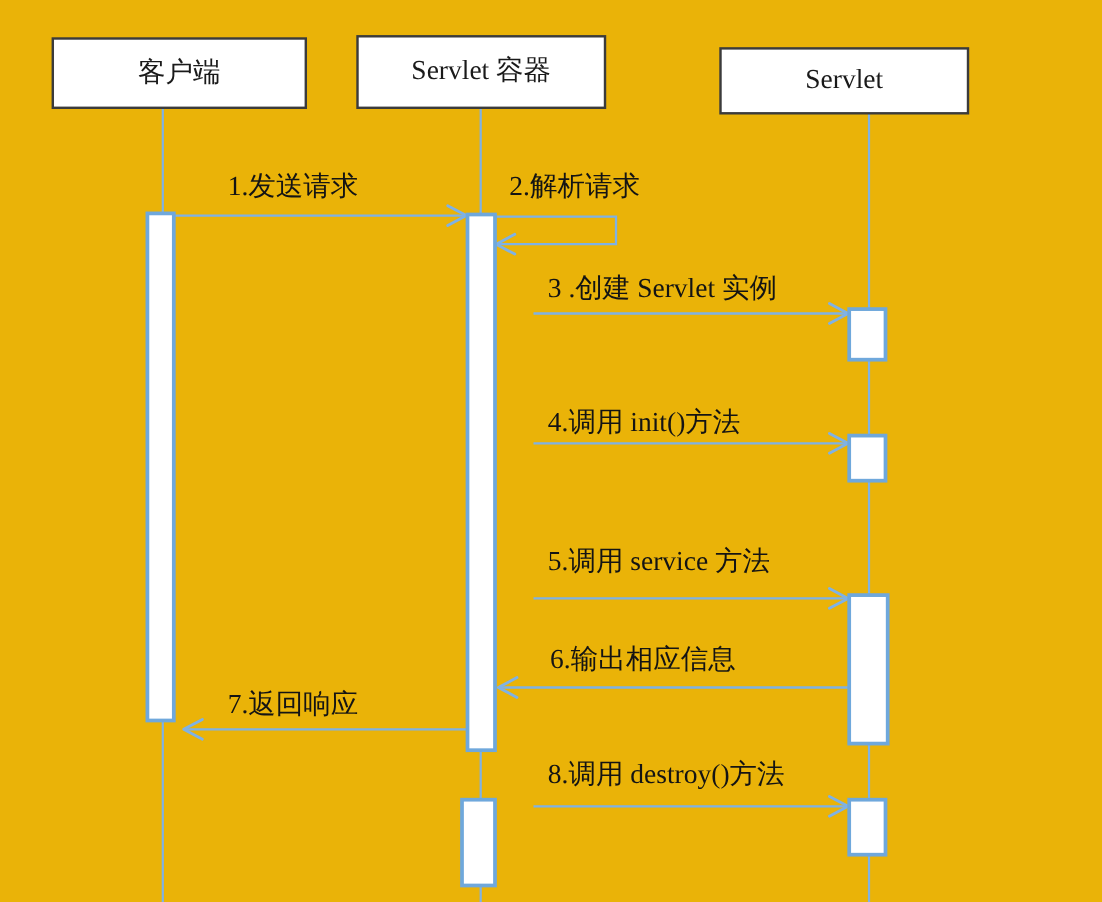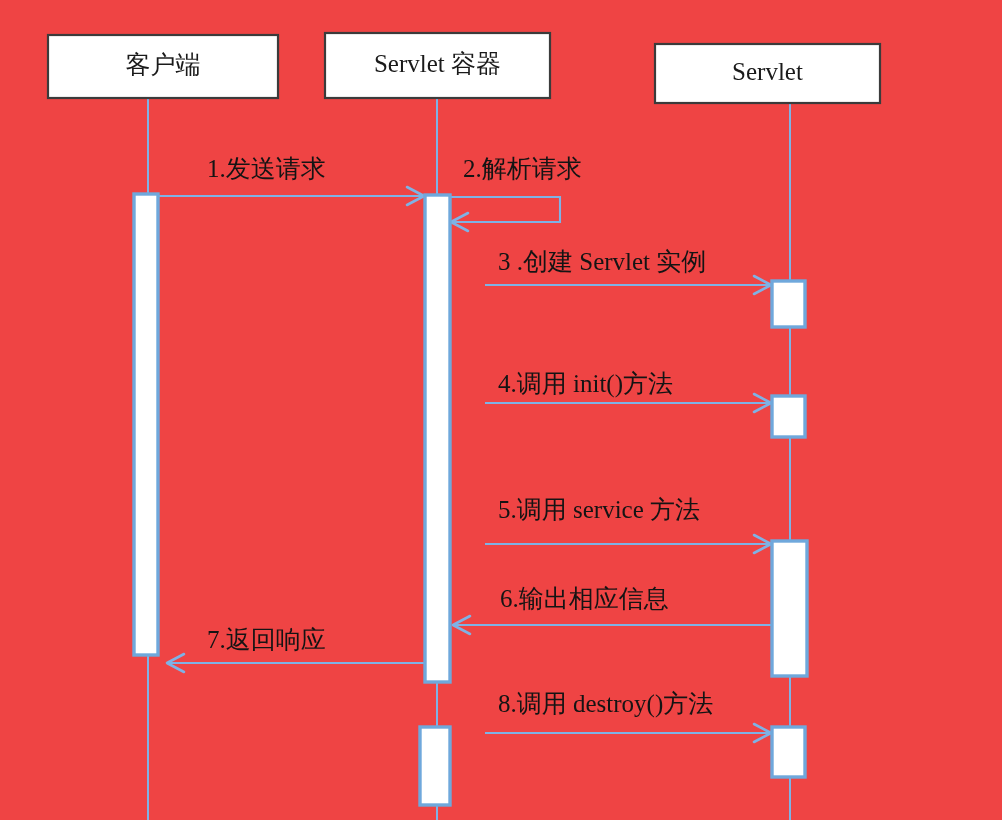--- a/index.html
+++ b/index.html
@@ -7,21 +7,21 @@
     padding: 0;
     background: #ffffff;
   }
   body {
     font-family: "Liberation Serif", "DejaVu Serif", serif;
   }
   #diagram-root {
     position: relative;
     width: 1002px;
     height: 820px;
-    background: #ef4444;
+    background: #eab308;
     overflow: hidden;
   }
   svg.canvas {
     position: absolute;
     left: 0;
     top: 0;
     width: 1002px;
     height: 820px;
   }
   .participant-box {

